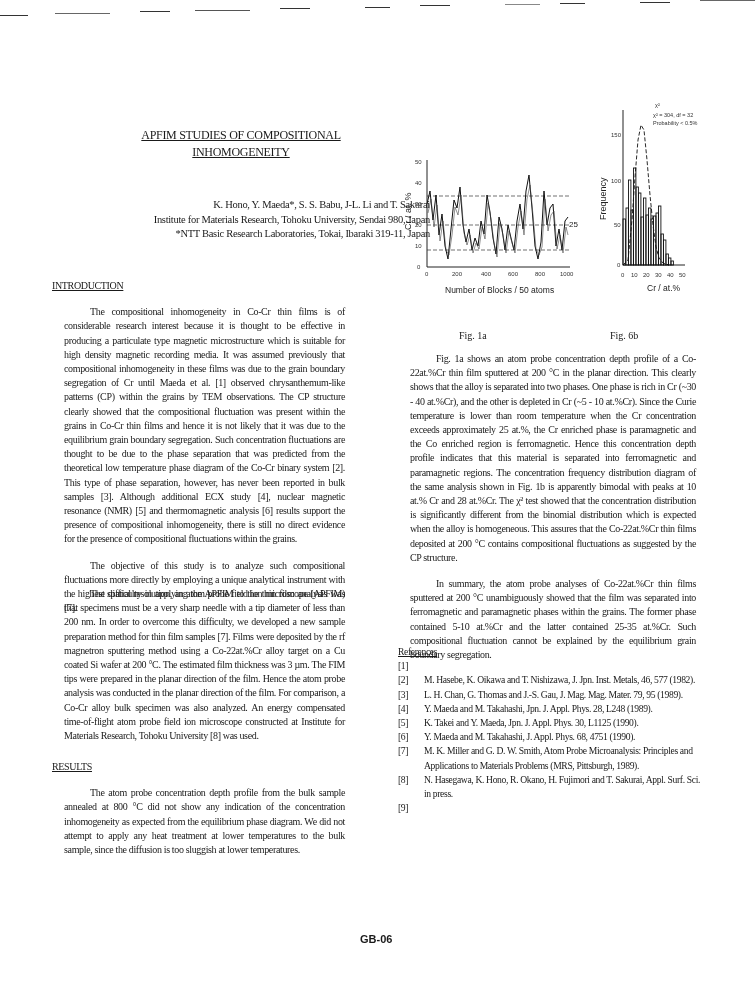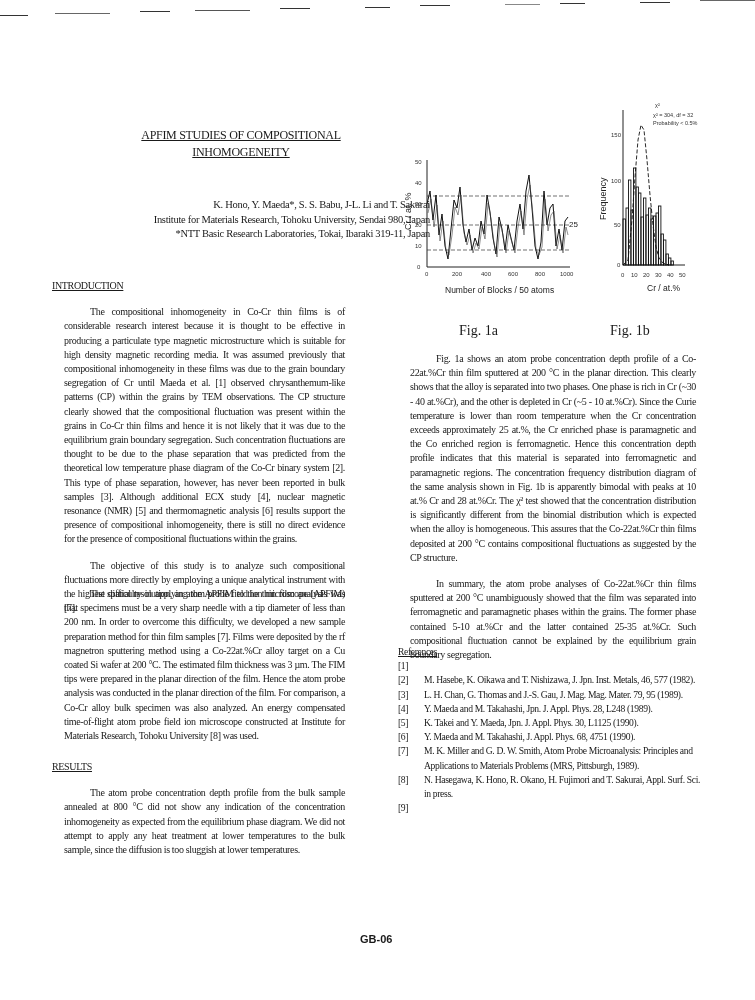--- a/index.html
+++ b/index.html
@@ -9,21 +9,21 @@
   .scanmarks span { position:absolute; height:1px; background:#333; }
   .title { position:absolute; left:96px; top:127px; width:290px; text-align:center;
            font-size:12px; line-height:17px; text-decoration:underline; letter-spacing:-0.3px; }
   .authors { position:absolute; left:60px; top:198px; width:370px; text-align:right;
              font-size:10.5px; line-height:14.5px; letter-spacing:-0.3px; }
   .col { position:absolute; font-size:10px; line-height:14.2px; text-align:justify; letter-spacing:-0.35px; }
   .left { left:52px; width:305px; }
   .right { left:398px; width:310px; }
   .heading { text-decoration:underline; display:block; margin-bottom:0; }
   .para { text-indent:26px; margin:12px; }
-  .figcap { position:absolute; font-size:14px; }
+  .figcap { position:absolute; font-size:10px;margin-top:7px; }
   .refs { position:absolute; left:398px; top:645px; width:310px; font-size:9.6px; line-height:14.2px; letter-spacing:-0.35px; }
   .refs .ref { display:flex; }
   .refs .num { width:26px; flex:none; }
   .footer { position:absolute; left:360px; top:933px; font-family:"Liberation Sans", sans-serif;
             font-weight:bold; font-size:11px; }
   svg text { font-family:"Liberation Sans", sans-serif; }
 </style>
 </head>
 <body>
 
@@ -134,21 +134,21 @@
   <polyline fill="none" stroke="#111" stroke-width="0.9" stroke-dasharray="4,2" points="38,170 43,165 47,125 50,82 53,45 56,30 59,35 62,65 65,100 68,130 71,152 74,163 78,168 84,170"></polyline>
   <g font-size="5.5" fill="#333">
     <text x="70" y="12">χ²</text>
     <text x="68" y="22">χ² = 304, df = 32</text>
     <text x="68" y="30">Probability &lt; 0.5%</text>
   </g>
   <text x="62" y="196" font-size="8.5" fill="#222">Cr / at.%</text>
 </svg>
 
 <div class="figcap" style="left:459px;top:323px">Fig. 1a</div>
-<div class="figcap" style="left:610px;top:323px">Fig. 1b</div>
+<div class="figcap" style="left:610px;top:323px">Fig. 6b</div>
 
 <div class="col right" style="top:340px">
   <p class="para">Fig. 1a shows an atom probe concentration depth profile of a Co-22at.%Cr thin film sputtered at 200 °C in the planar direction. This clearly shows that the alloy is separated into two phases. One phase is rich in Cr (~30 - 40 at.%Cr), and the other is depleted in Cr (~5 - 10 at.%Cr). Since the Curie temperature is lower than room temperature when the Cr concentration exceeds approximately 25 at.%, the Cr enriched phase is paramagnetic and the Co enriched region is ferromagnetic. Hence this concentration depth profile indicates that this material is separated into ferromagnetic and paramagnetic regions. The concentration frequency distribution diagram of the same analysis shown in Fig. 1b is apparently bimodal with peaks at 10 at.% Cr and 28 at.%Cr. The χ² test showed that the concentration distribution is significantly different from the binomial distribution which is expected when the alloy is homogeneous. This assures that the Co-22at.%Cr thin films deposited at 200 °C contains compositional fluctuations as suggested by the CP structure.</p>
   <p class="para">In summary, the atom probe analyses of Co-22at.%Cr thin films sputtered at 200 °C unambiguously showed that the film was separated into ferromagnetic and paramagnetic phases within the grains. The former phase contained 5-10 at.%Cr and the latter contained 25-35 at.%Cr. Such compositional fluctuation cannot be explained by the equilibrium grain boundary segregation.</p>
 </div>
 
 <div class="refs">
   <span class="heading">References</span>
   <div id="ref-list">
     <div class="ref">

